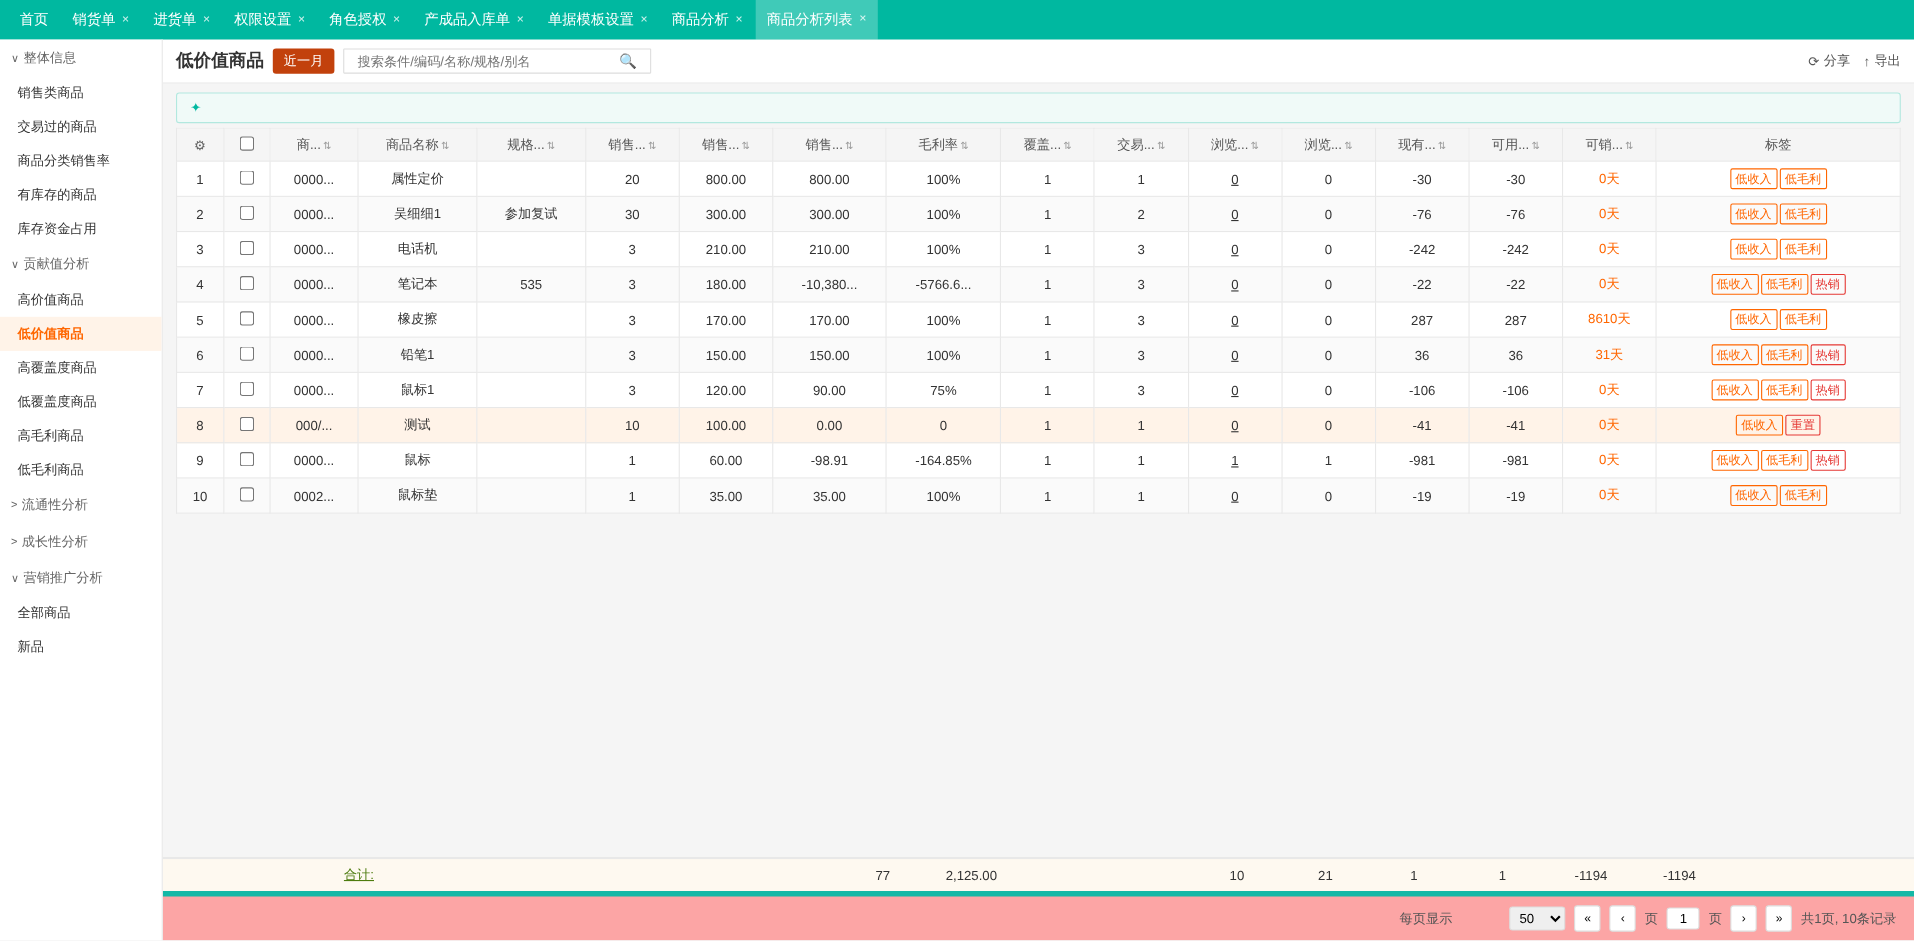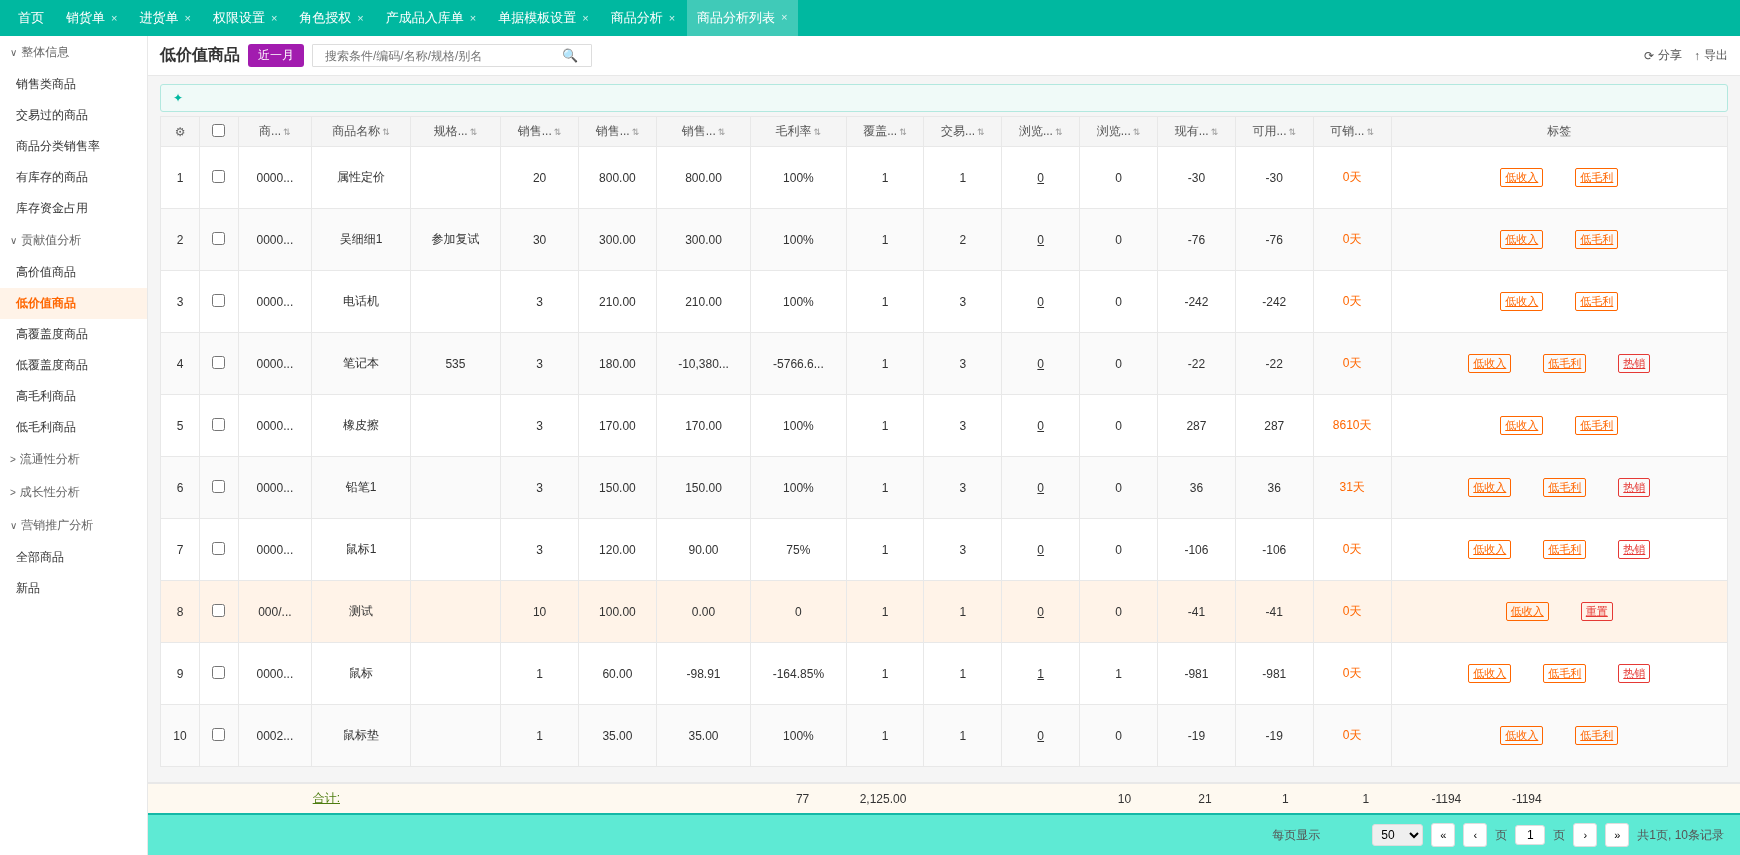--- a/index.html
+++ b/index.html
@@ -73,21 +73,21 @@
       background: #fff;
       border-bottom: 1px solid #e8e8e8;
       gap: 8px;
     }
     .page-title {
       font-size: 16px;
       font-weight: bold;
       color: #333;
     }
     .filter-btn {
-      background: #a21caf;
+      background: #c2410c;
       color: #fff;
       border: none;
       border-radius: 3px;
       padding: 3px 10px;
       font-size: 12px;
       cursor: pointer;
     }
     .search-box {
       display: flex;
       align-items: center;
@@ -165,22 +165,21 @@
     }
     tr:nth-child(even) td { background: #fafafa; }
     tr.highlighted td { background: #fff3e8; }
 
     .tag {
       display: inline-block;
       border: 1px solid currentColor;
       border-radius: 2px;
       padding: 1px 4px;
       font-size: 11px;
-      margin: 16px;
-      text-decoration: underline;
+      margin: 1px;
     }
     .tag-orange { color: #ff6600; border-color: #ff6600; }
     .tag-red { color: #e53935; border-color: #e53935; }
 
     .days-badge { color: #ff6600; font-size: 12px; }
 
     
     .footer-total {
       background: #fef9f0;
       border-top: 2px solid #e8e8e8;
@@ -208,22 +207,22 @@
       text-align: center;
       color: #333;
     }
 
     
     .pagination-bar {
       display: flex;
       align-items: center;
       justify-content: flex-end;
       padding: 8px 16px;
-      background: #5eead4;
-      border-top: 2px solid #14b8a6;
+      background: #fca5a5;
+      border-top: 5px solid #14b8a6;
       gap: 8px;
       font-size: 12px;
       color: #555;
     }
     .page-size-select {
       border: 1px solid #ddd;
       border-radius: 3px;
       padding: 2px 4px;
       font-size: 12px;
       margin-left: 44px;

